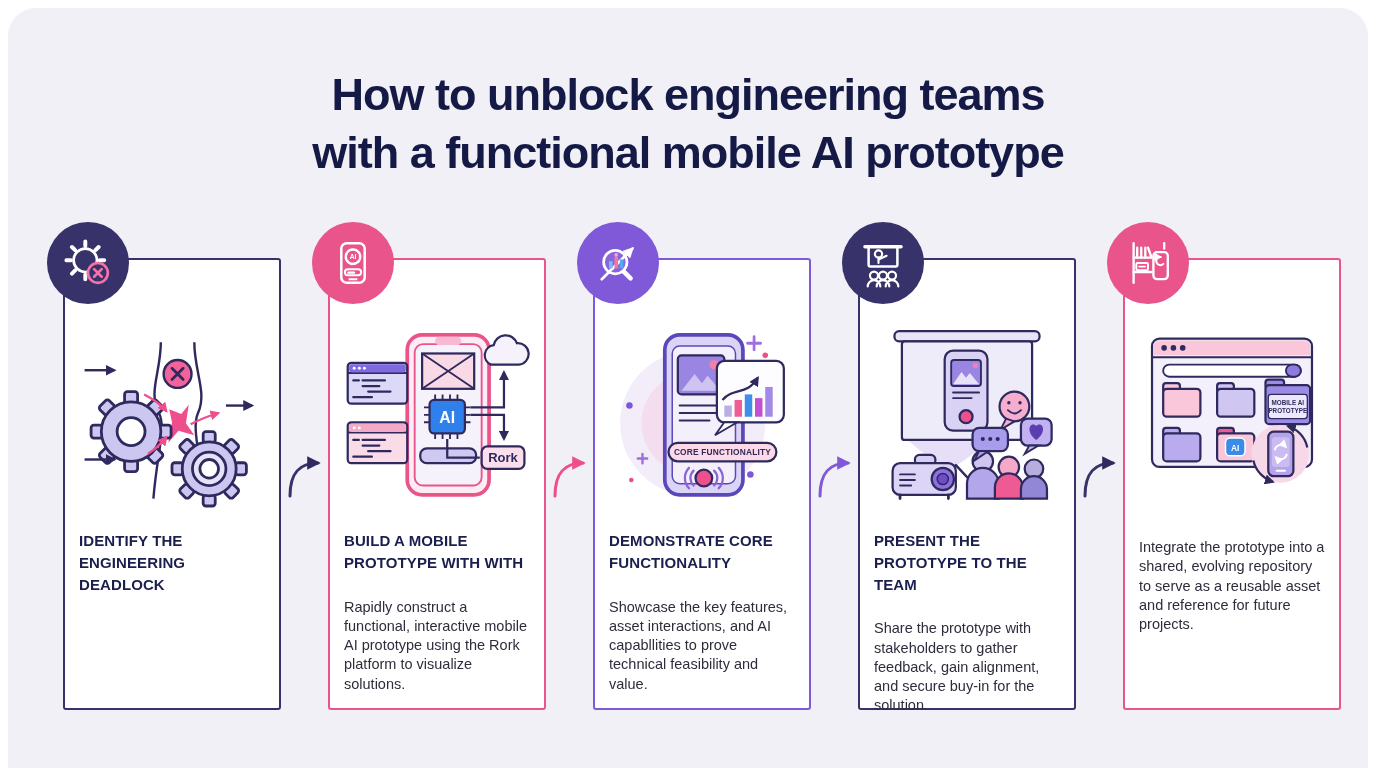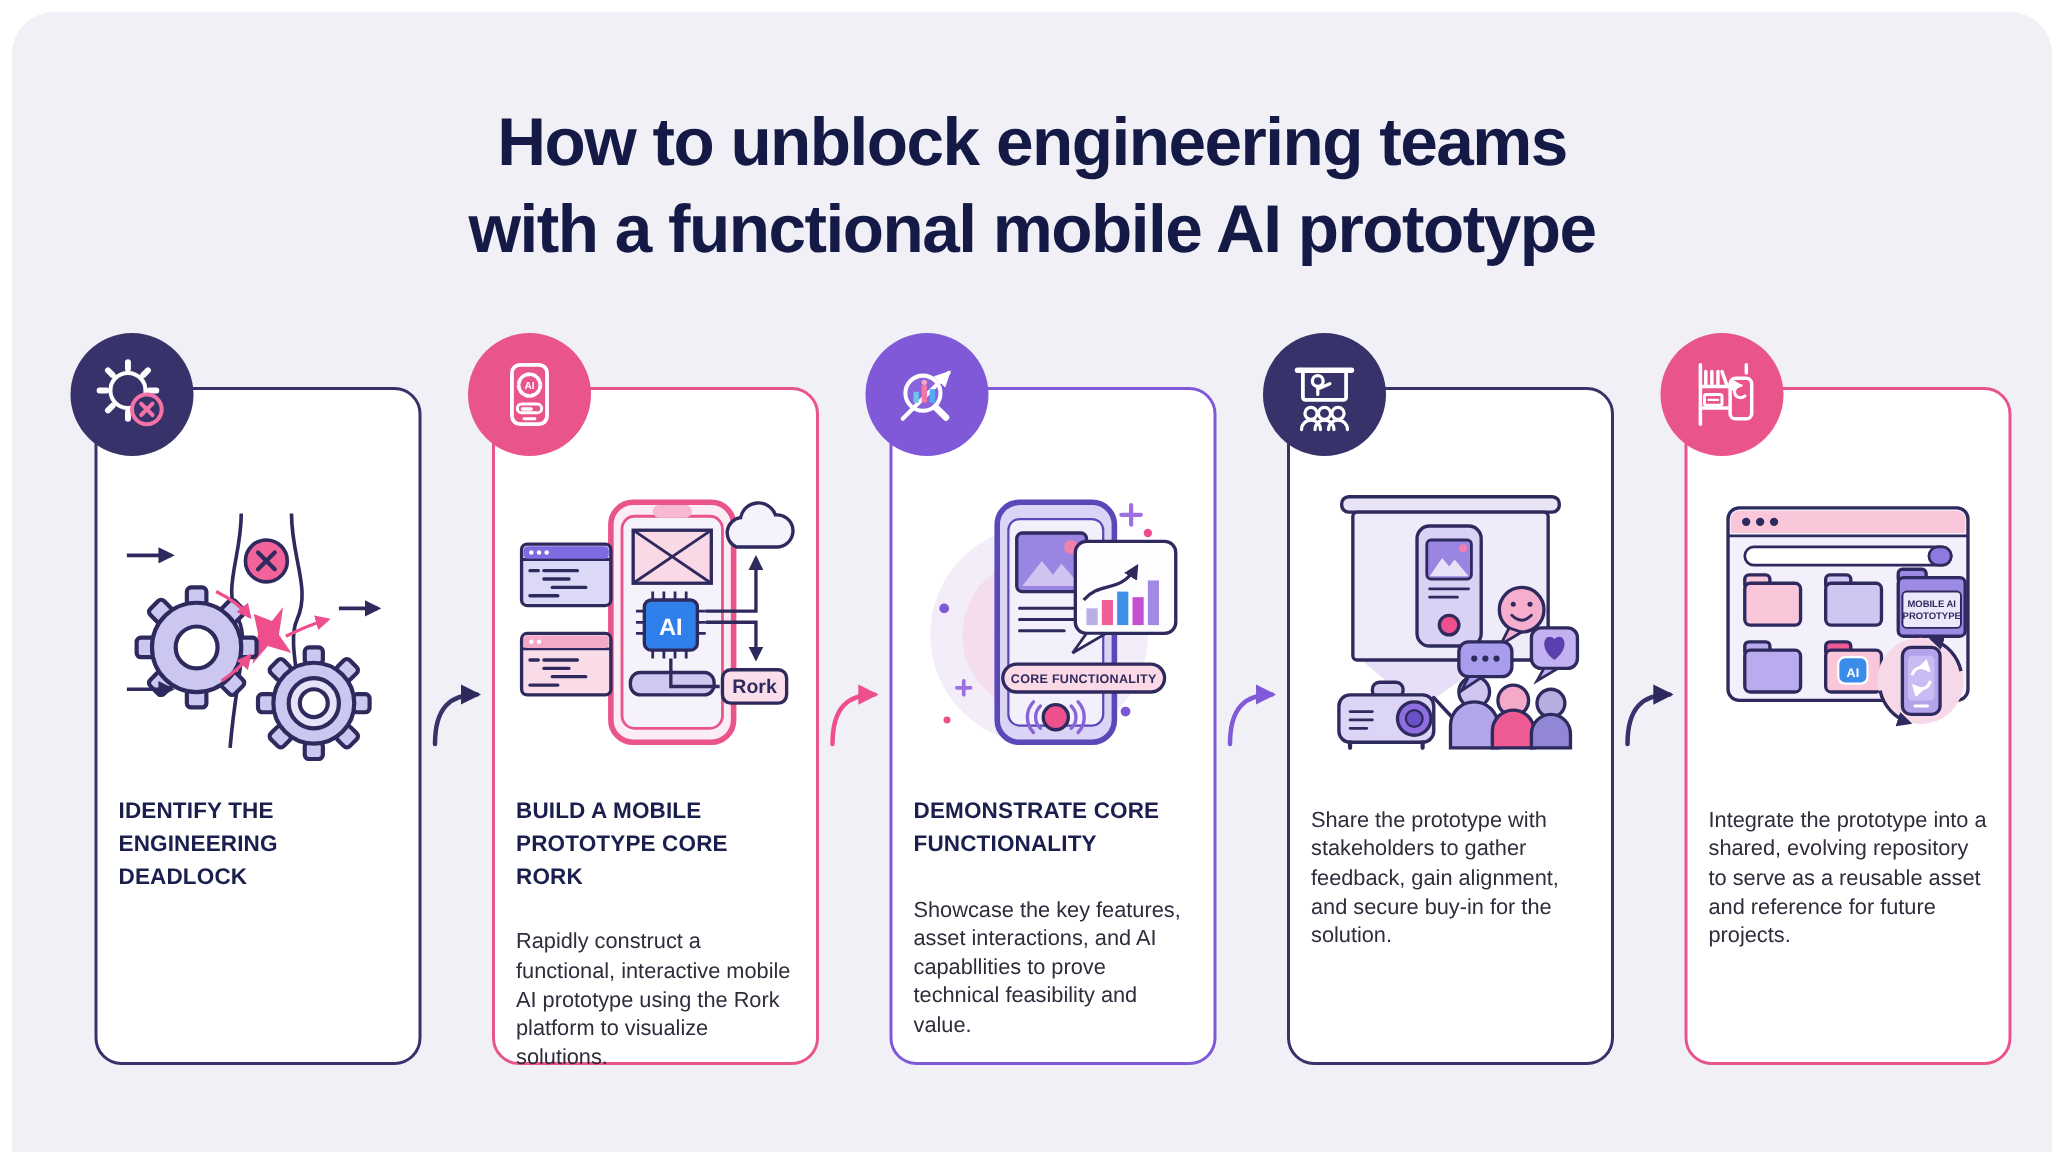--- a/index.html
+++ b/index.html
@@ -15,21 +15,21 @@
     position:absolute; top:58px; left:0; width:100%;
     text-align:center; color:#141a45; font-weight:800;
     font-size:45px; line-height:1.28; letter-spacing:-1px;
   }
   .steps {
     position:absolute; top:250px; left:55px;
     display:flex; align-items:flex-start;
   }
   .step {
     position:relative; width:218px; height:452px; background:#ffffff;
-    border-radius:18px; box-sizing:border-box; padding:0 14px;
+    border-radius:3px; box-sizing:border-box; padding:0 14px;
   }
   .step--navy   { border:2.5px solid #37336a; }
   .step--pink   { border:2.5px solid #e9548b; }
   .step--purple { border:2.5px solid #8059d9; }
   .step-badge {
     position:absolute; top:-38px; left:-18px; width:82px; height:82px;
     border-radius:50%; display:flex; align-items:center; justify-content:center; z-index:3;
   }
   .badge--navy   { background:#37336a; }
   .badge--pink   { background:#e9548b; }
@@ -196,21 +196,21 @@
           <path d="M158 52 a11 11 0 0 1 3 -21 a13 13 0 0 1 25 -2 a10 10 0 0 1 2 23 z" fill="#f5f2fc" stroke="#2e2a5e" stroke-width="2.4"></path>
           <path d="M136 98 H172 V60" stroke="#2e2a5e" stroke-width="2.4" fill="none" marker-end="url(#mnavy)"></path>
           <path d="M136 106 H172 V132" stroke="#2e2a5e" stroke-width="2.4" fill="none" marker-end="url(#mnavy)"></path>
           <path d="M111 132 V152 H146" stroke="#2e2a5e" stroke-width="2.4" fill="none"></path>
           <g>
             <rect x="148" y="140" width="46" height="24" rx="6" fill="#fbdeeb" stroke="#2e2a5e" stroke-width="2.4"></rect>
             <text x="171" y="157" font-size="14" font-weight="bold" fill="#2e2a5e" text-anchor="middle">Rork</text>
           </g>
         </svg>
       </div>
-      <h2 class="step-title">BUILD A MOBILE PROTOTYPE CORE RORK</h2>
+      <h2 class="step-title">BUILD A MOBILE PROTOTYPE WITH WITH</h2>
       <p class="step-desc">Rapidly construct a functional, interactive mobile AI prototype using the Rork platform to visualize solutions.</p>
     </div>
 
     <div class="arrow-slot">
       <svg width="44" height="64" viewBox="0 0 44 64">
         <path d="M7 60 C7 36 17 27 35 27" fill="none" stroke="#ee4f8c" stroke-width="3" stroke-linecap="round" marker-end="url(#mpink)"></path>
       </svg>
     </div>
 
     <div class="step step--purple">
@@ -340,20 +340,21 @@
               <circle cx="133" cy="132" r="2.2" fill="#2e2a5e"></circle>
             <path d="M113 145 L108 155 L123 145 Z" fill="#a89cec" stroke="#2e2a5e" stroke-width="2"></path>
           </g>
           <g>
             <rect x="158" y="110" width="33" height="29" rx="7" fill="#c2b2f2" stroke="#2e2a5e" stroke-width="2.4"></rect>
             <path d="M174.5 133 C162 124 168 112 174.5 118 C181 112 187 124 174.5 133 Z" fill="#5b3fae"></path>
             <path d="M167 139 L162 148 L177 139 Z" fill="#c2b2f2" stroke="#2e2a5e" stroke-width="2"></path>
           </g>
         </svg>
       </div>
+      <h2 class="step-title">PRESENT THE PROTOTYPE TO THE TEAM</h2>
       <p class="step-desc">Share the prototype with stakeholders to gather feedback, gain alignment, and secure buy-in for the solution.</p>
     </div>
 
     <div class="arrow-slot">
       <svg width="44" height="64" viewBox="0 0 44 64">
         <path d="M7 60 C7 36 17 27 35 27" fill="none" stroke="#37336a" stroke-width="3" stroke-linecap="round" marker-end="url(#mnavy)"></path>
       </svg>
     </div>
 
     <div class="step step--pink">

